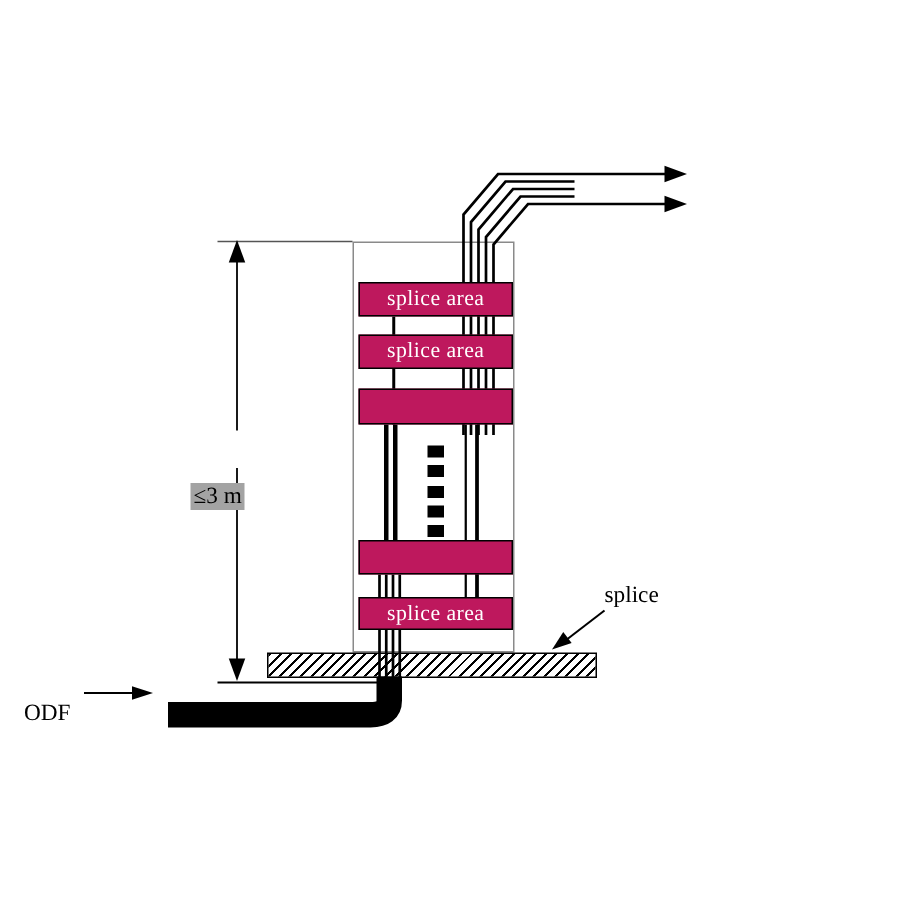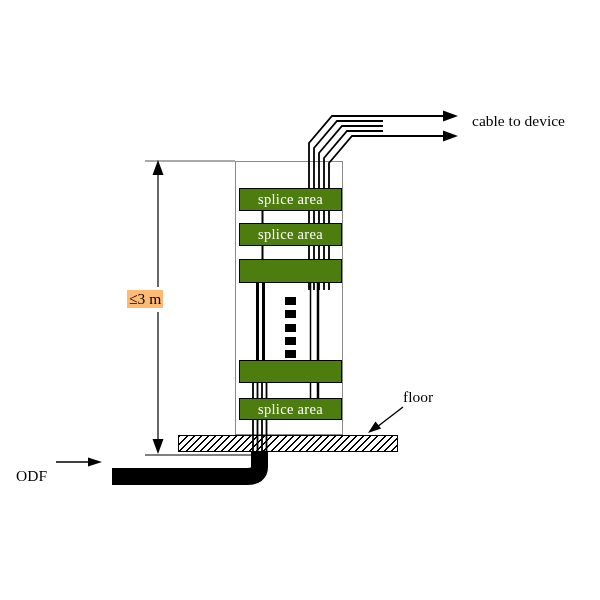--- a/index.html
+++ b/index.html
@@ -6,40 +6,40 @@
   .canvas{
     position:relative;width:600px;height:600px;background:#ffffff;
     font-family:"Liberation Serif","DejaVu Serif",serif;color:#000;overflow:hidden;
   }
   .abs{position:absolute;}
   .cabinet{
     left:235px;top:161px;width:106px;height:272px;
     border:1px solid #8a8a8a;background:#fff;z-index:1;
   }
   .splice-bar{
-    left:239px;width:101px;background:#4d7c0f;border:1px solid #000;
+    left:239px;width:101px;background:#be185d;border:1px solid #000;
     z-index:4;display:flex;align-items:center;justify-content:center;
     color:#fff;font-size:14.5px;line-height:1;letter-spacing:.3px;
   }
   .bar1{top:188px;height:21px;}
   .bar2{top:223px;height:21px;}
   .bar3{top:259px;height:22px;}
   .bar4{top:360px;height:21px;}
   .bar5{top:398px;height:20px;}
   .sq{
     left:285px;width:11px;height:8px;background:#000;z-index:4;
   }
   .floor{
     left:178px;top:435px;width:218px;height:15px;border:1px solid #000;z-index:2;
     background:repeating-linear-gradient(135deg,#000 0px,#000 1.4px,#fff 1.4px,#fff 5px);
   }
   svg.overlay{left:0;top:0;z-index:3;}
   svg.overlay-top{left:0;top:0;z-index:5;}
   .lbl{z-index:6;font-size:15.5px;line-height:1.15;white-space:nowrap;}
-  .dim-lbl{background:#fdba74;padding:0 2px;}
+  .dim-lbl{background:#a3a3a3;padding:0 2px;margin-top:32px;}
 </style>
 </head>
 <body>
 
 <div class="canvas">
 
   <div class="abs cabinet"></div>
 
   <svg class="abs overlay" width="600" height="600" viewBox="0 0 600 600">
 
@@ -112,17 +112,16 @@
       <line x1="56" y1="462" x2="89" y2="462" stroke="#000" stroke-width="1.4"></line>
       <polygon points="102,462 88,457.5 88,466.5" fill="#000"></polygon>
     </g>
 
     <g>
       <line x1="403" y1="407" x2="377" y2="427" stroke="#000" stroke-width="1.4"></line>
       <polygon points="368,433 375.5,421.4 381.1,428.6" fill="#000"></polygon>
     </g>
   </svg>
 
-  <div class="abs lbl" style="left:472px;top:112px">cable to device</div>
   <div class="abs lbl dim-lbl" style="left:127px;top:290px">≤3 m</div>
-  <div class="abs lbl" style="left:403px;top:388px">floor</div>
+  <div class="abs lbl" style="left:403px;top:388px">splice</div>
   <div class="abs lbl" style="left:16px;top:467px">ODF</div>
 </div>
 
 </body></html>

